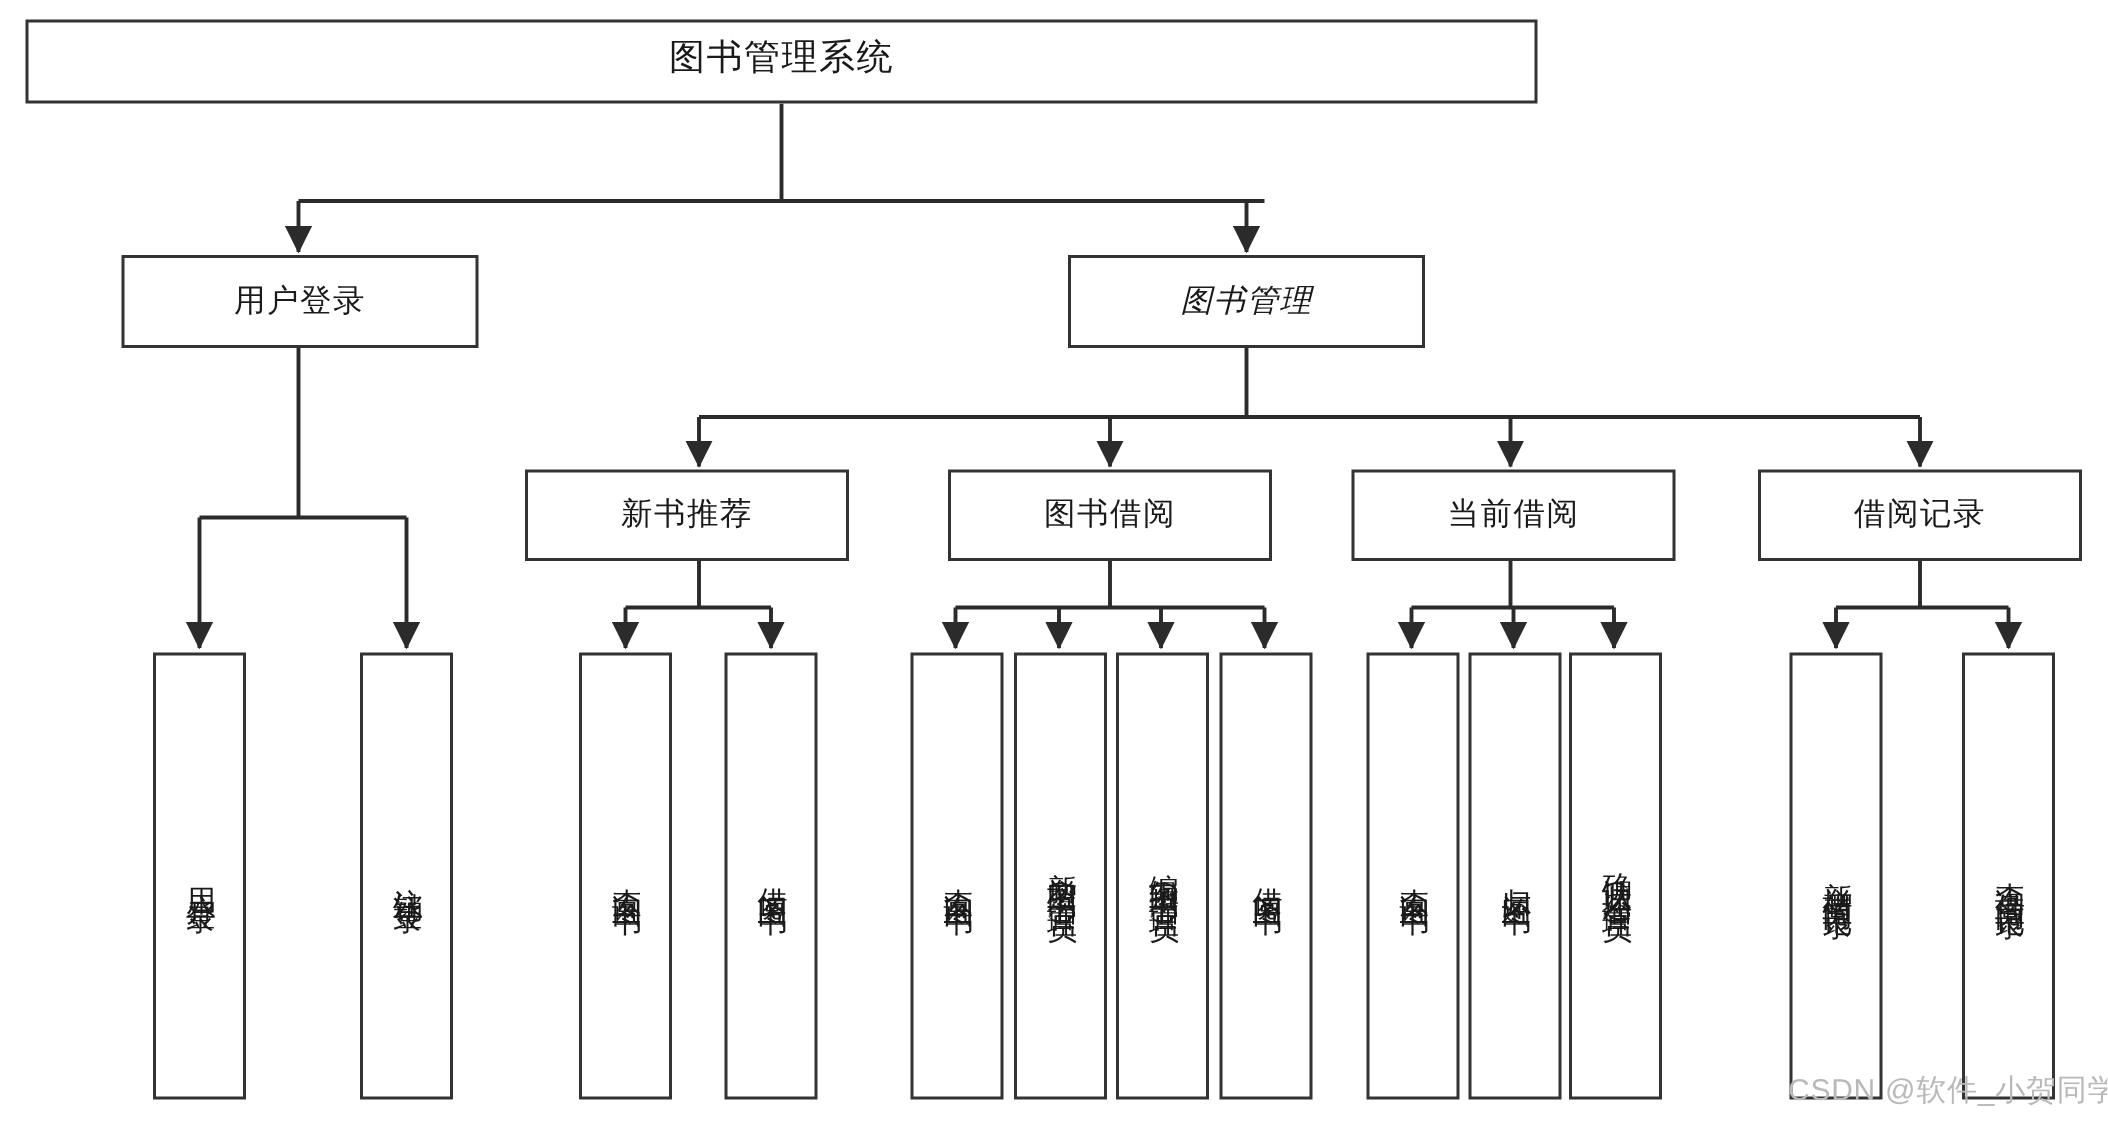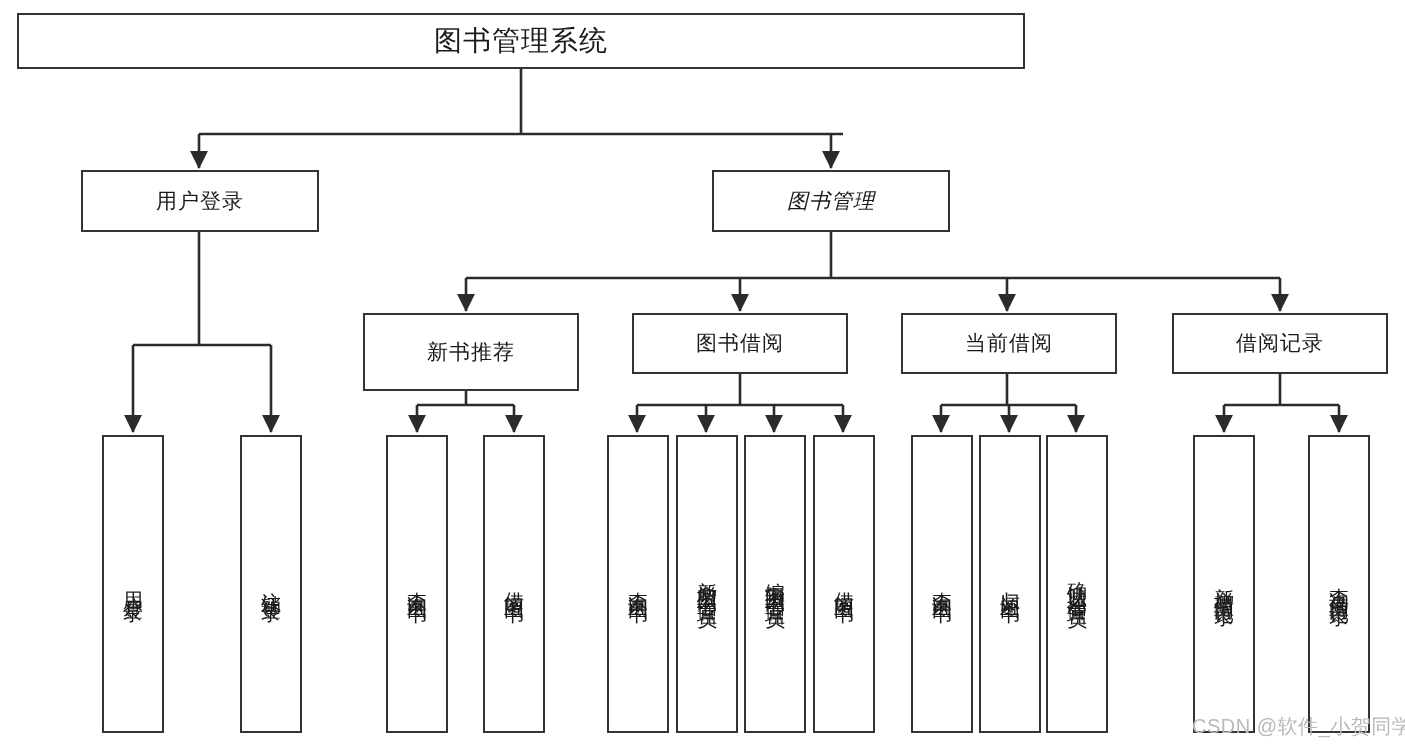--- a/index.html
+++ b/index.html
@@ -41,22 +41,23 @@
     text-align: center;
     line-height: 1.18;
     color: #1a1a1a;
     white-space: pre-line;
   }
   .node.horiz .node-label {
     font-size: 21px;
     letter-spacing: 1px;
   }
   .node.root .node-label {
-    font-size: 28px;
+    font-size: 24px;
     letter-spacing: 1px;
+    font-family: Liberation Mono, monospace;
   }
   .node.vert {
     align-items: center;
     justify-content: center;
   }
   .node.vert .node-label {
     writing-mode: vertical-rl;
     text-orientation: upright;
     font-size: 20px;
     letter-spacing: 4px;
@@ -132,21 +133,21 @@
   </div>
 
   <div class="node horiz" style="left:81px; top:170px; width:238px; height:62px;">
     <span class="node-label">用户登录</span>
   </div>
 
   <div class="node horiz" style="left:712px; top:170px; width:238px; height:62px;font-style:italic;">
     <span class="node-label">图书管理</span>
   </div>
 
-  <div class="node horiz" style="left:363px; top:313px; width:216px; height:78px;">
+  <div class="node horiz" style="left:350px; top:313px; width:216px; height:61px;">
     <span class="node-label">新书推荐</span>
   </div>
 
   <div class="node horiz" style="left:632px; top:313px; width:216px; height:61px;">
     <span class="node-label">图书借阅</span>
   </div>
 
   <div class="node horiz" style="left:1172px; top:313px; width:216px; height:61px;">
     <span class="node-label">借阅记录</span>
   </div>

